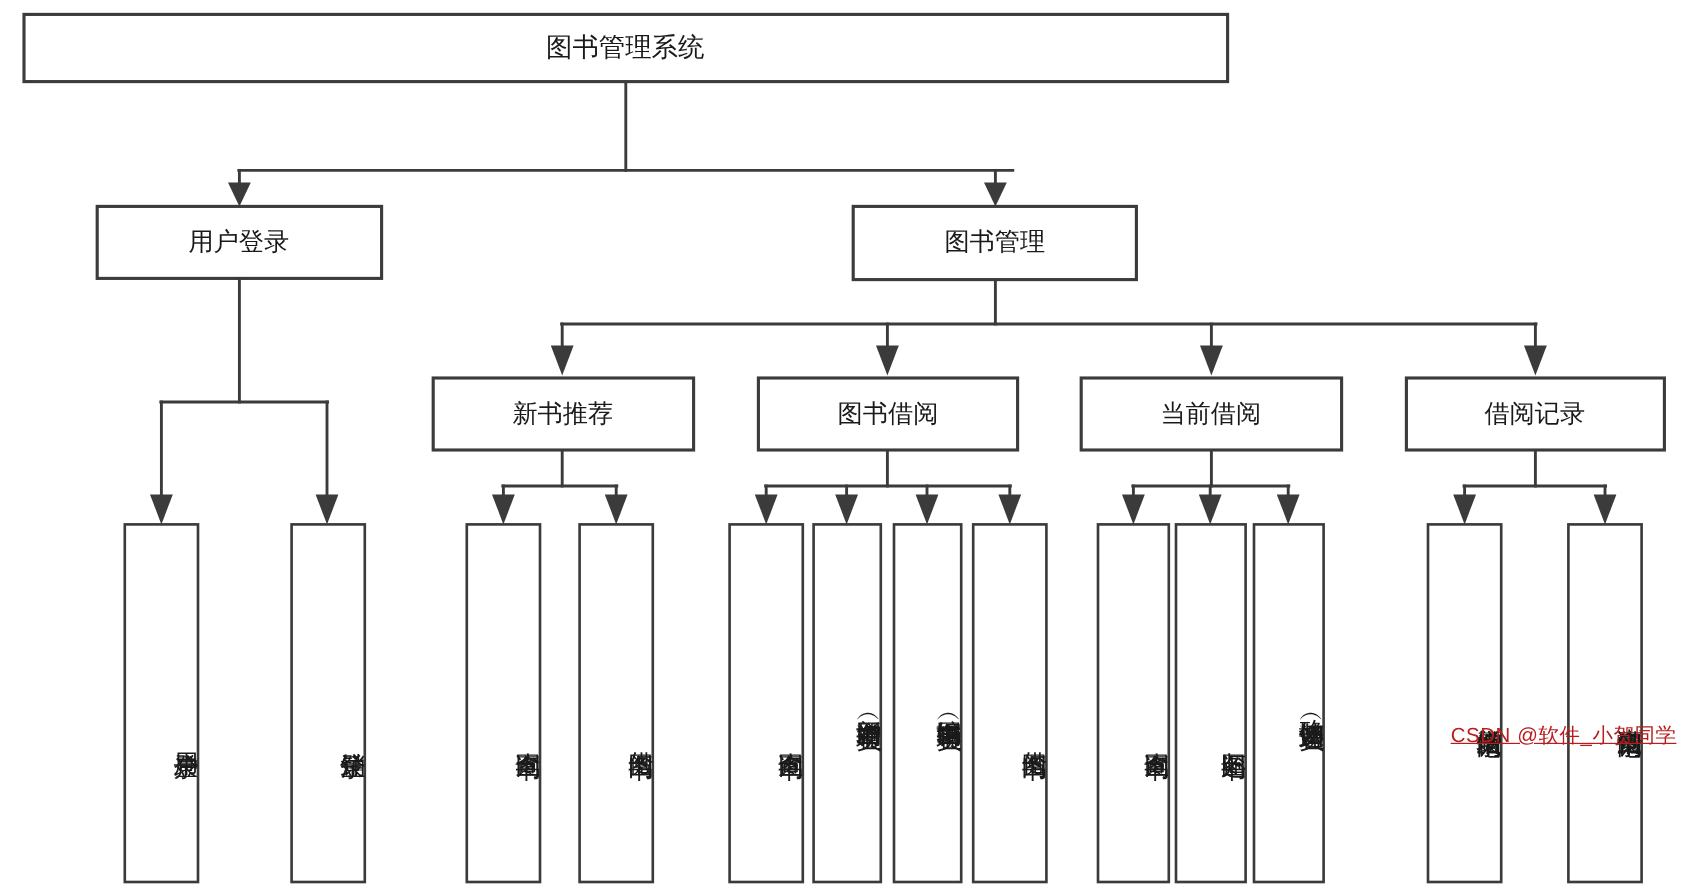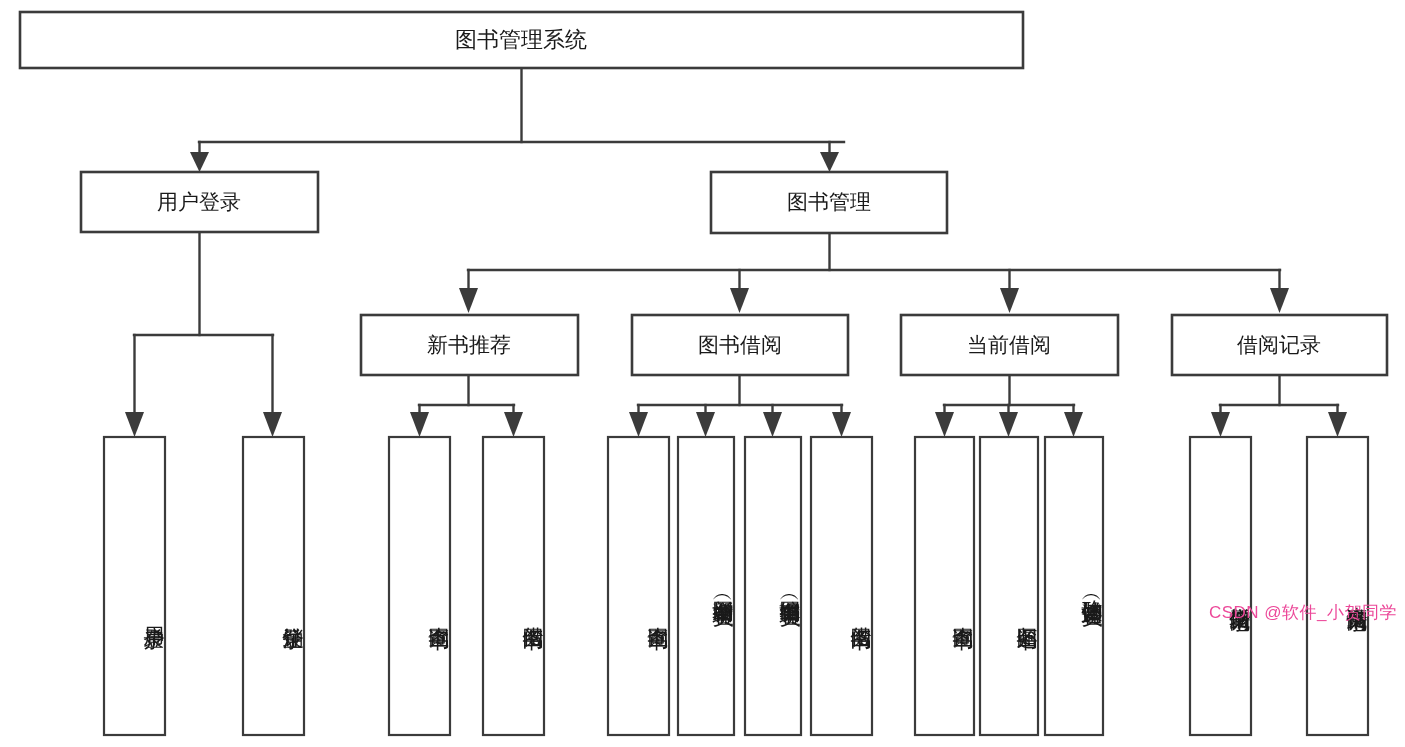--- a/index.html
+++ b/index.html
@@ -74,23 +74,24 @@
     align-items: flex-start;
     justify-content: center;
     pointer-events: none;
   }
   .watermark {
     position: absolute;
     right: 8px;
     bottom: 6px;
     font-family: "Liberation Sans", "DejaVu Sans", sans-serif;
     font-size: 17px;
-    color: #ec4899;
+    color: #b91c1c;
     white-space: nowrap;
     letter-spacing: 0.5px;
+    text-decoration: underline;
   }
 </style>
 </head>
 <body>
 
 <div id="diagram-root">
 
   <svg id="flow-svg" viewBox="0 0 1405 747">
 
     <g>

